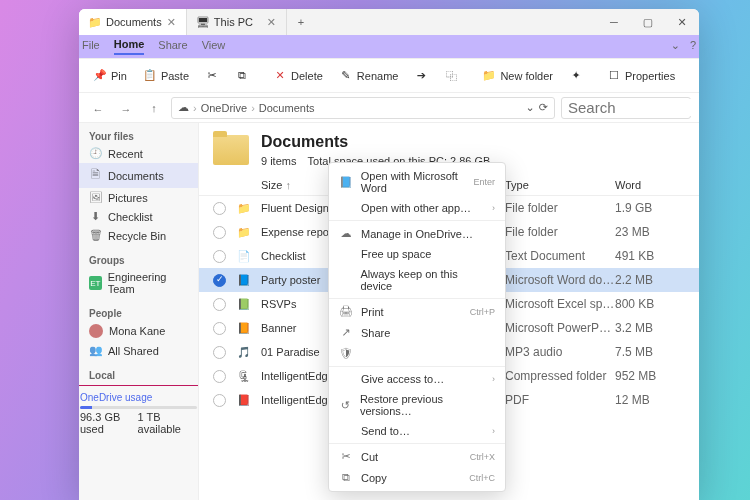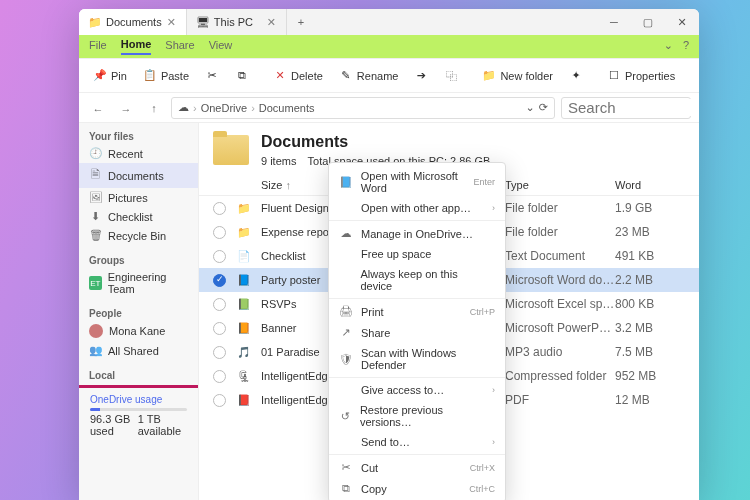--- a/index.html
+++ b/index.html
@@ -6,21 +6,21 @@
 body{width:750px;height:500px;background:linear-gradient(120deg,#d989e6 0%,#a98de8 35%,#6dbde8 70%,#5dd4d4 100%);overflow:hidden;position:relative}
 .window{position:absolute;top:9px;left:79px;right:51px;bottom:0;background:#fafafa;border-radius:6px 6px 0 0;box-shadow:0 8px 40px rgba(0,0,0,.2);display:flex;flex-direction:column;overflow:hidden}
 .titlebar{height:26px;display:flex;align-items:stretch;background:#f3f3f3}
 .tab{display:flex;align-items:center;gap:5px;padding:0 10px;border-right:1px solid #ddd;min-width:100px;position:relative}
 .tab.active{background:#fff}
 .tab-icon{width:12px;height:12px;display:inline-flex;align-items:center;justify-content:center}
 .tab-close{margin-left:auto;opacity:.6}
 .newtab{width:28px;display:flex;align-items:center;justify-content:center;color:#666}
 .wincontrols{margin-left:auto;display:flex}
 .wincontrols div{width:34px;display:flex;align-items:center;justify-content:center;color:#555}
-.menubar{height:24px;display:flex;align-items:center;gap:14px;padding:0 10px;background:#bef264;border-bottom:1px solid #eee}
+.menubar{height:24px;display:flex;align-items:center;gap:14px;padding:0 3px;background:#c4b5fd;border-bottom:1px solid #eee}
 .menubar span{color:#666;padding-bottom:3px}
 .menubar span.active{color:#222;border-bottom:2px solid #4f6bed;font-weight:600}
 .menubar .right{margin-left:auto;display:flex;gap:10px;color:#666}
 .toolbar{height:34px;display:flex;align-items:center;gap:4px;padding:0 8px;background:#fff;border-bottom:1px solid #eee}
 .tbtn{display:flex;align-items:center;gap:4px;padding:3px 6px;border-radius:3px;color:#555;white-space:nowrap}
 .tsep{width:1px;height:18px;background:#e0e0e0;margin:0 2px}
 .tico{width:14px;height:14px;display:inline-flex;align-items:center;justify-content:center}
 .navbar{height:30px;display:flex;align-items:center;gap:6px;padding:0 8px;background:#fff;border-bottom:1px solid #eee}
 .navbtn{width:22px;height:22px;display:flex;align-items:center;justify-content:center;color:#666;border-radius:3px}
 .crumb{flex:1;height:22px;border:1px solid #ddd;border-radius:3px;display:flex;align-items:center;gap:4px;padding:0 6px;background:#fff}
@@ -29,21 +29,21 @@
 .search{width:130px;height:22px;border:1px solid #ddd;border-radius:3px;display:flex;align-items:center;padding:0 6px;background:#fff}
 .search input{border:none;outline:none;flex:1;font-size:15px;color:#888}
 .body{flex:1;display:flex;overflow:hidden}
 .sidebar{width:120px;background:#f7f7f7;border-right:1px solid #eee;overflow-y:auto;padding-bottom:4px}
 .sgroup{padding:6px 0 2px}
 .sghdr{padding:2px 10px;color:#666;font-weight:600;font-size:10px}
 .sitem{display:flex;align-items:center;gap:6px;padding:3px 10px;color:#555}
 .sitem.active{background:#e3e6f8;color:#222}
 .sitem .ico{width:13px;text-align:center;opacity:.7}
 .shint{padding:4px 10px;color:#aaa;font-size:9px;line-height:1.2}
-.sfooter{padding:6px 11px;border-top:3px solid #be185d}
+.sfooter{padding:6px 1px;border-top:1px solid #be185d}
 .sbar{height:3px;background:#ddd;border-radius:2px;margin-top:3px;overflow:hidden}
 .sbar div{height:100%;width:10%;background:#4f6bed}
 .sfl{display:flex;justify-content:space-between;font-size:9px;color:#888;margin-top:2px}
 .main{flex:1;background:#fff;display:flex;flex-direction:column;overflow:hidden}
 .mhdr{padding:10px 14px 8px;display:flex;align-items:center;gap:12px}
 .foldico{width:36px;height:30px;background:linear-gradient(#f3d88a,#e8c460);border-radius:2px;position:relative}
 .foldico:before{content:'';position:absolute;top:-4px;left:0;width:14px;height:6px;background:#e8c460;border-radius:2px 2px 0 0}
 .mtitle h2{font-size:16px;font-weight:600;color:#222}
 .mtitle p{font-size:10px;color:#888;margin-top:4px}
 .cols{display:grid;grid-template-columns:24px 24px 1fr 110px 70px;padding:4px 14px;border-bottom:1px solid #eee;color:#888;font-size:10px}
@@ -342,21 +342,20 @@
   <span>Print</span>
   <span class="acc">Ctrl+P</span>
     </div>
     <div class="citem">
       <span class="cico">↗</span>
   <span>Share</span>
   <span class="acc"></span>
     </div>
     <div class="citem">
       <span class="cico">🛡</span>
-  <span>Scan with Windows Defender</span>
   <span class="acc"></span>
     </div>
     <div class="csep"></div>
     <div class="citem">
       <span class="cico"></span>
   <span>Give access to…</span>
   <span class="acc">›</span>
     </div>
     <div class="citem">
       <span class="cico">↺</span>

